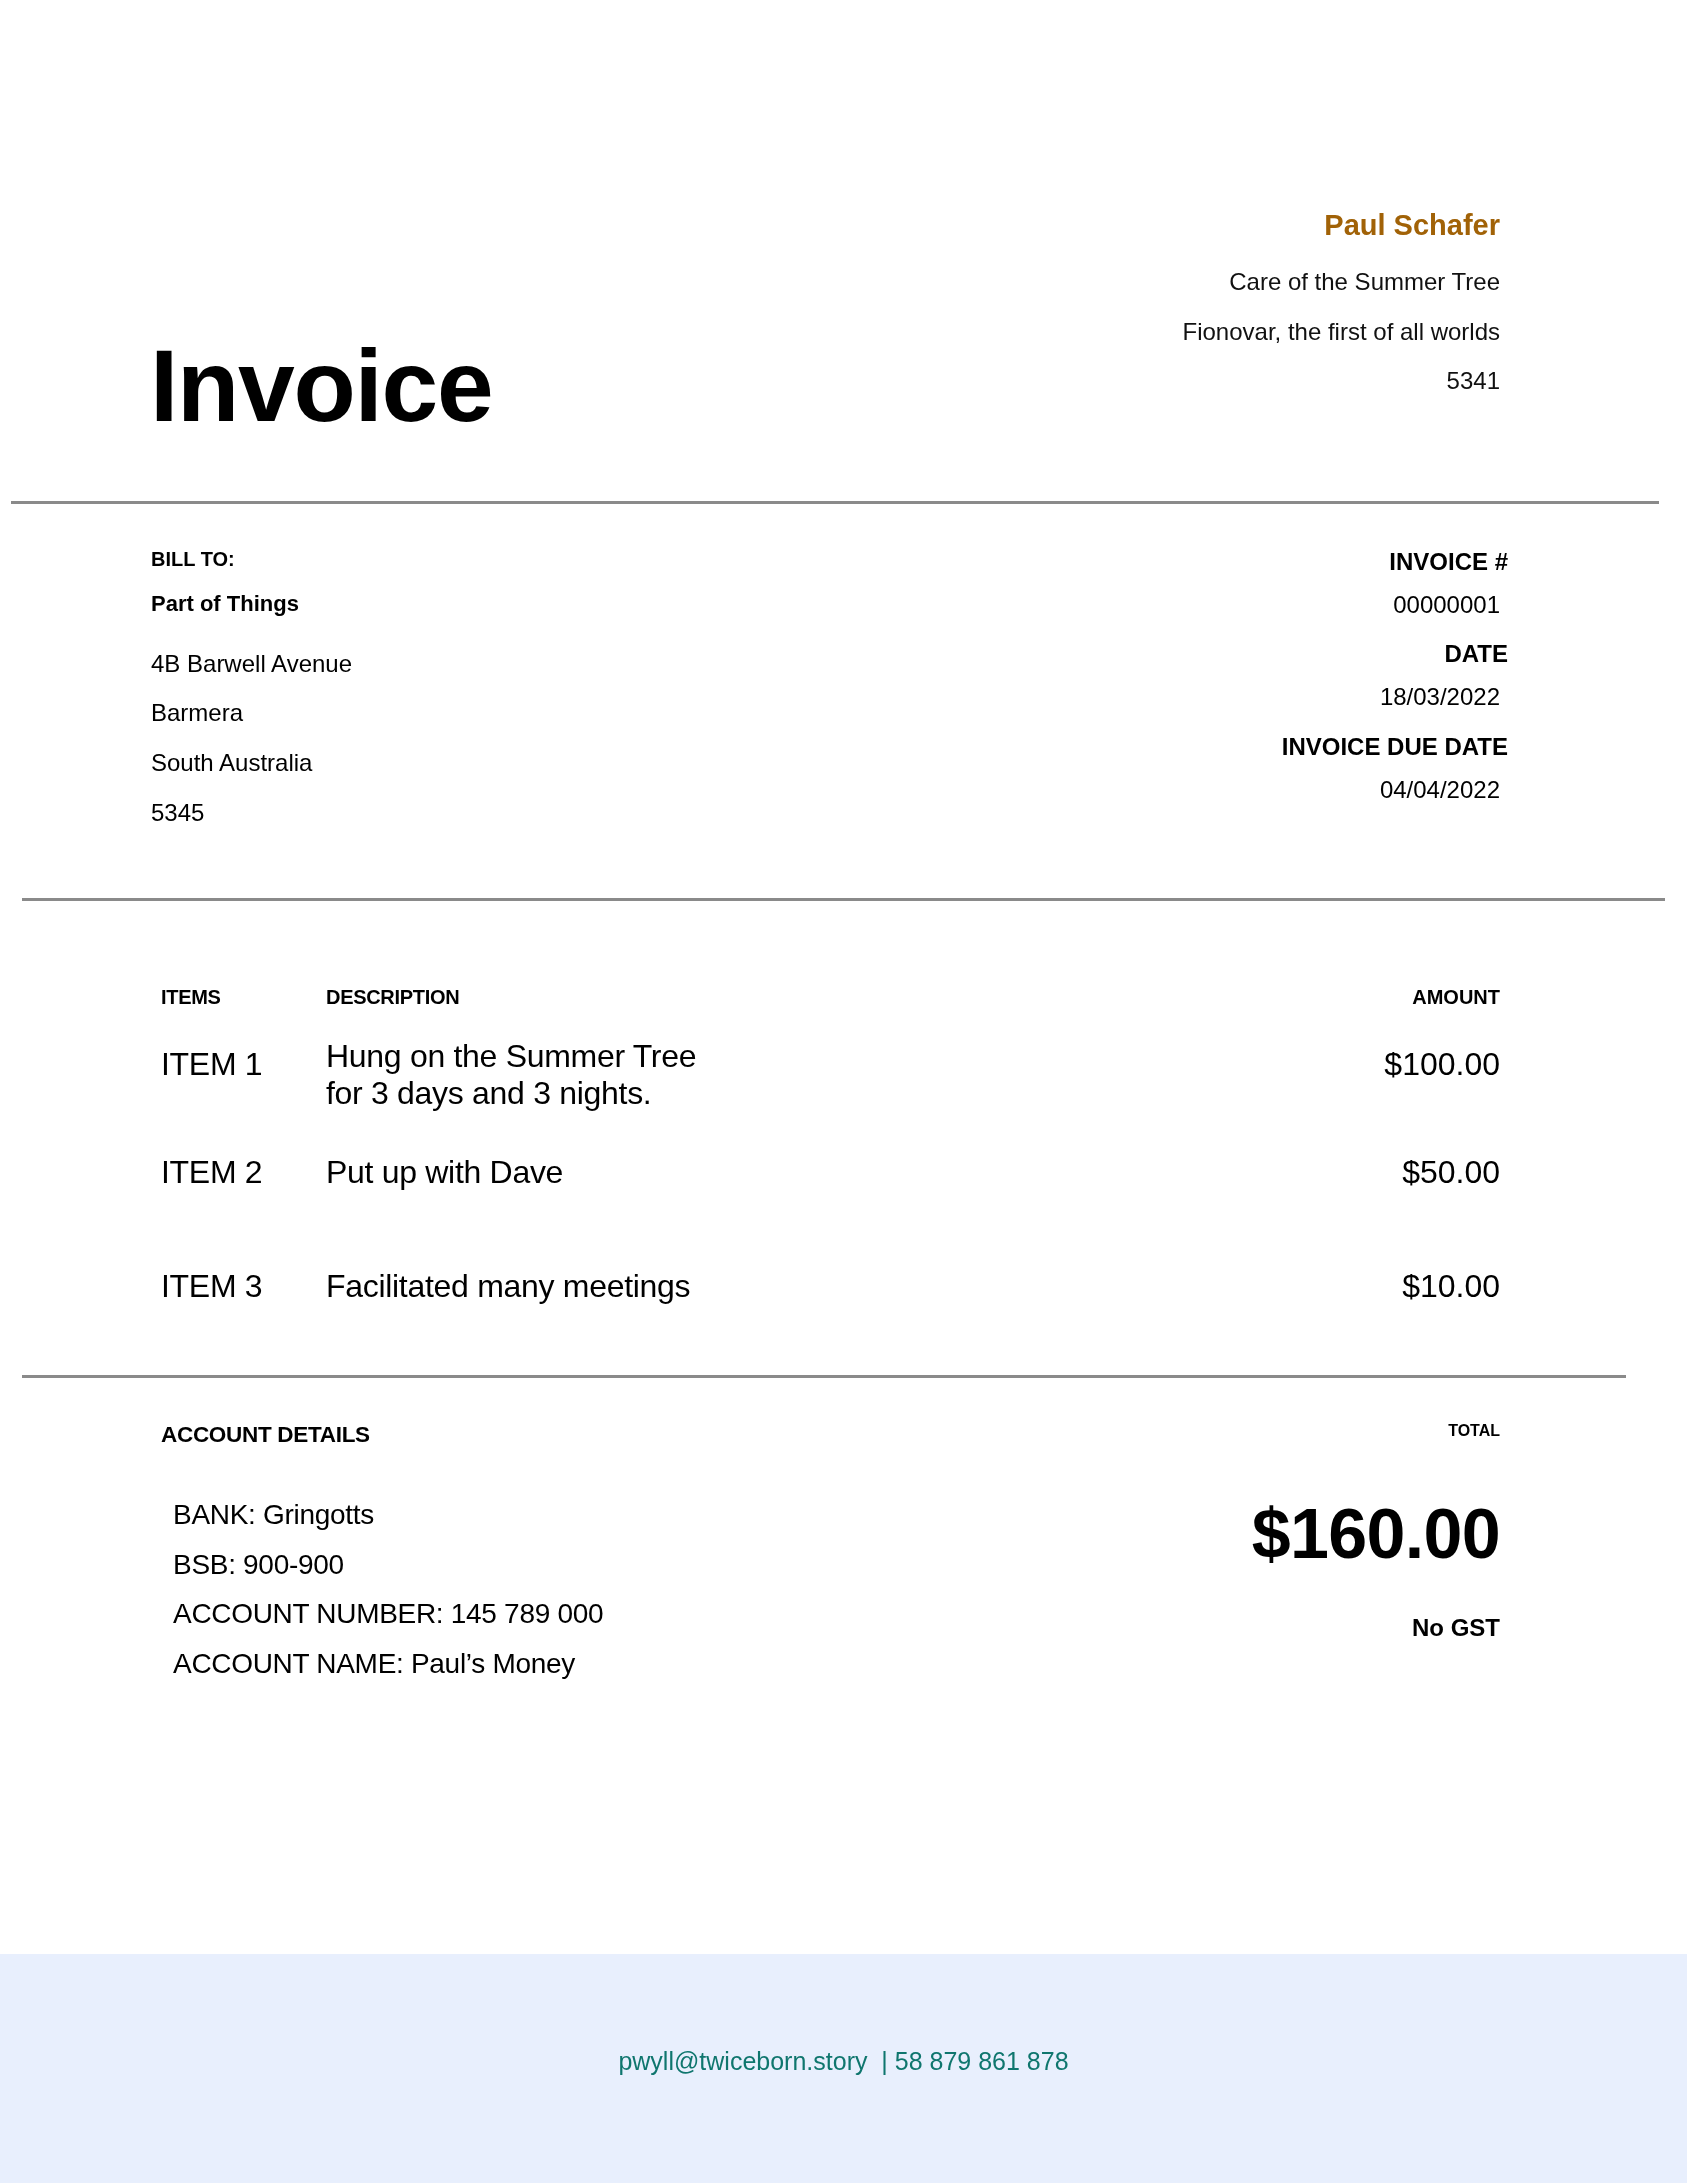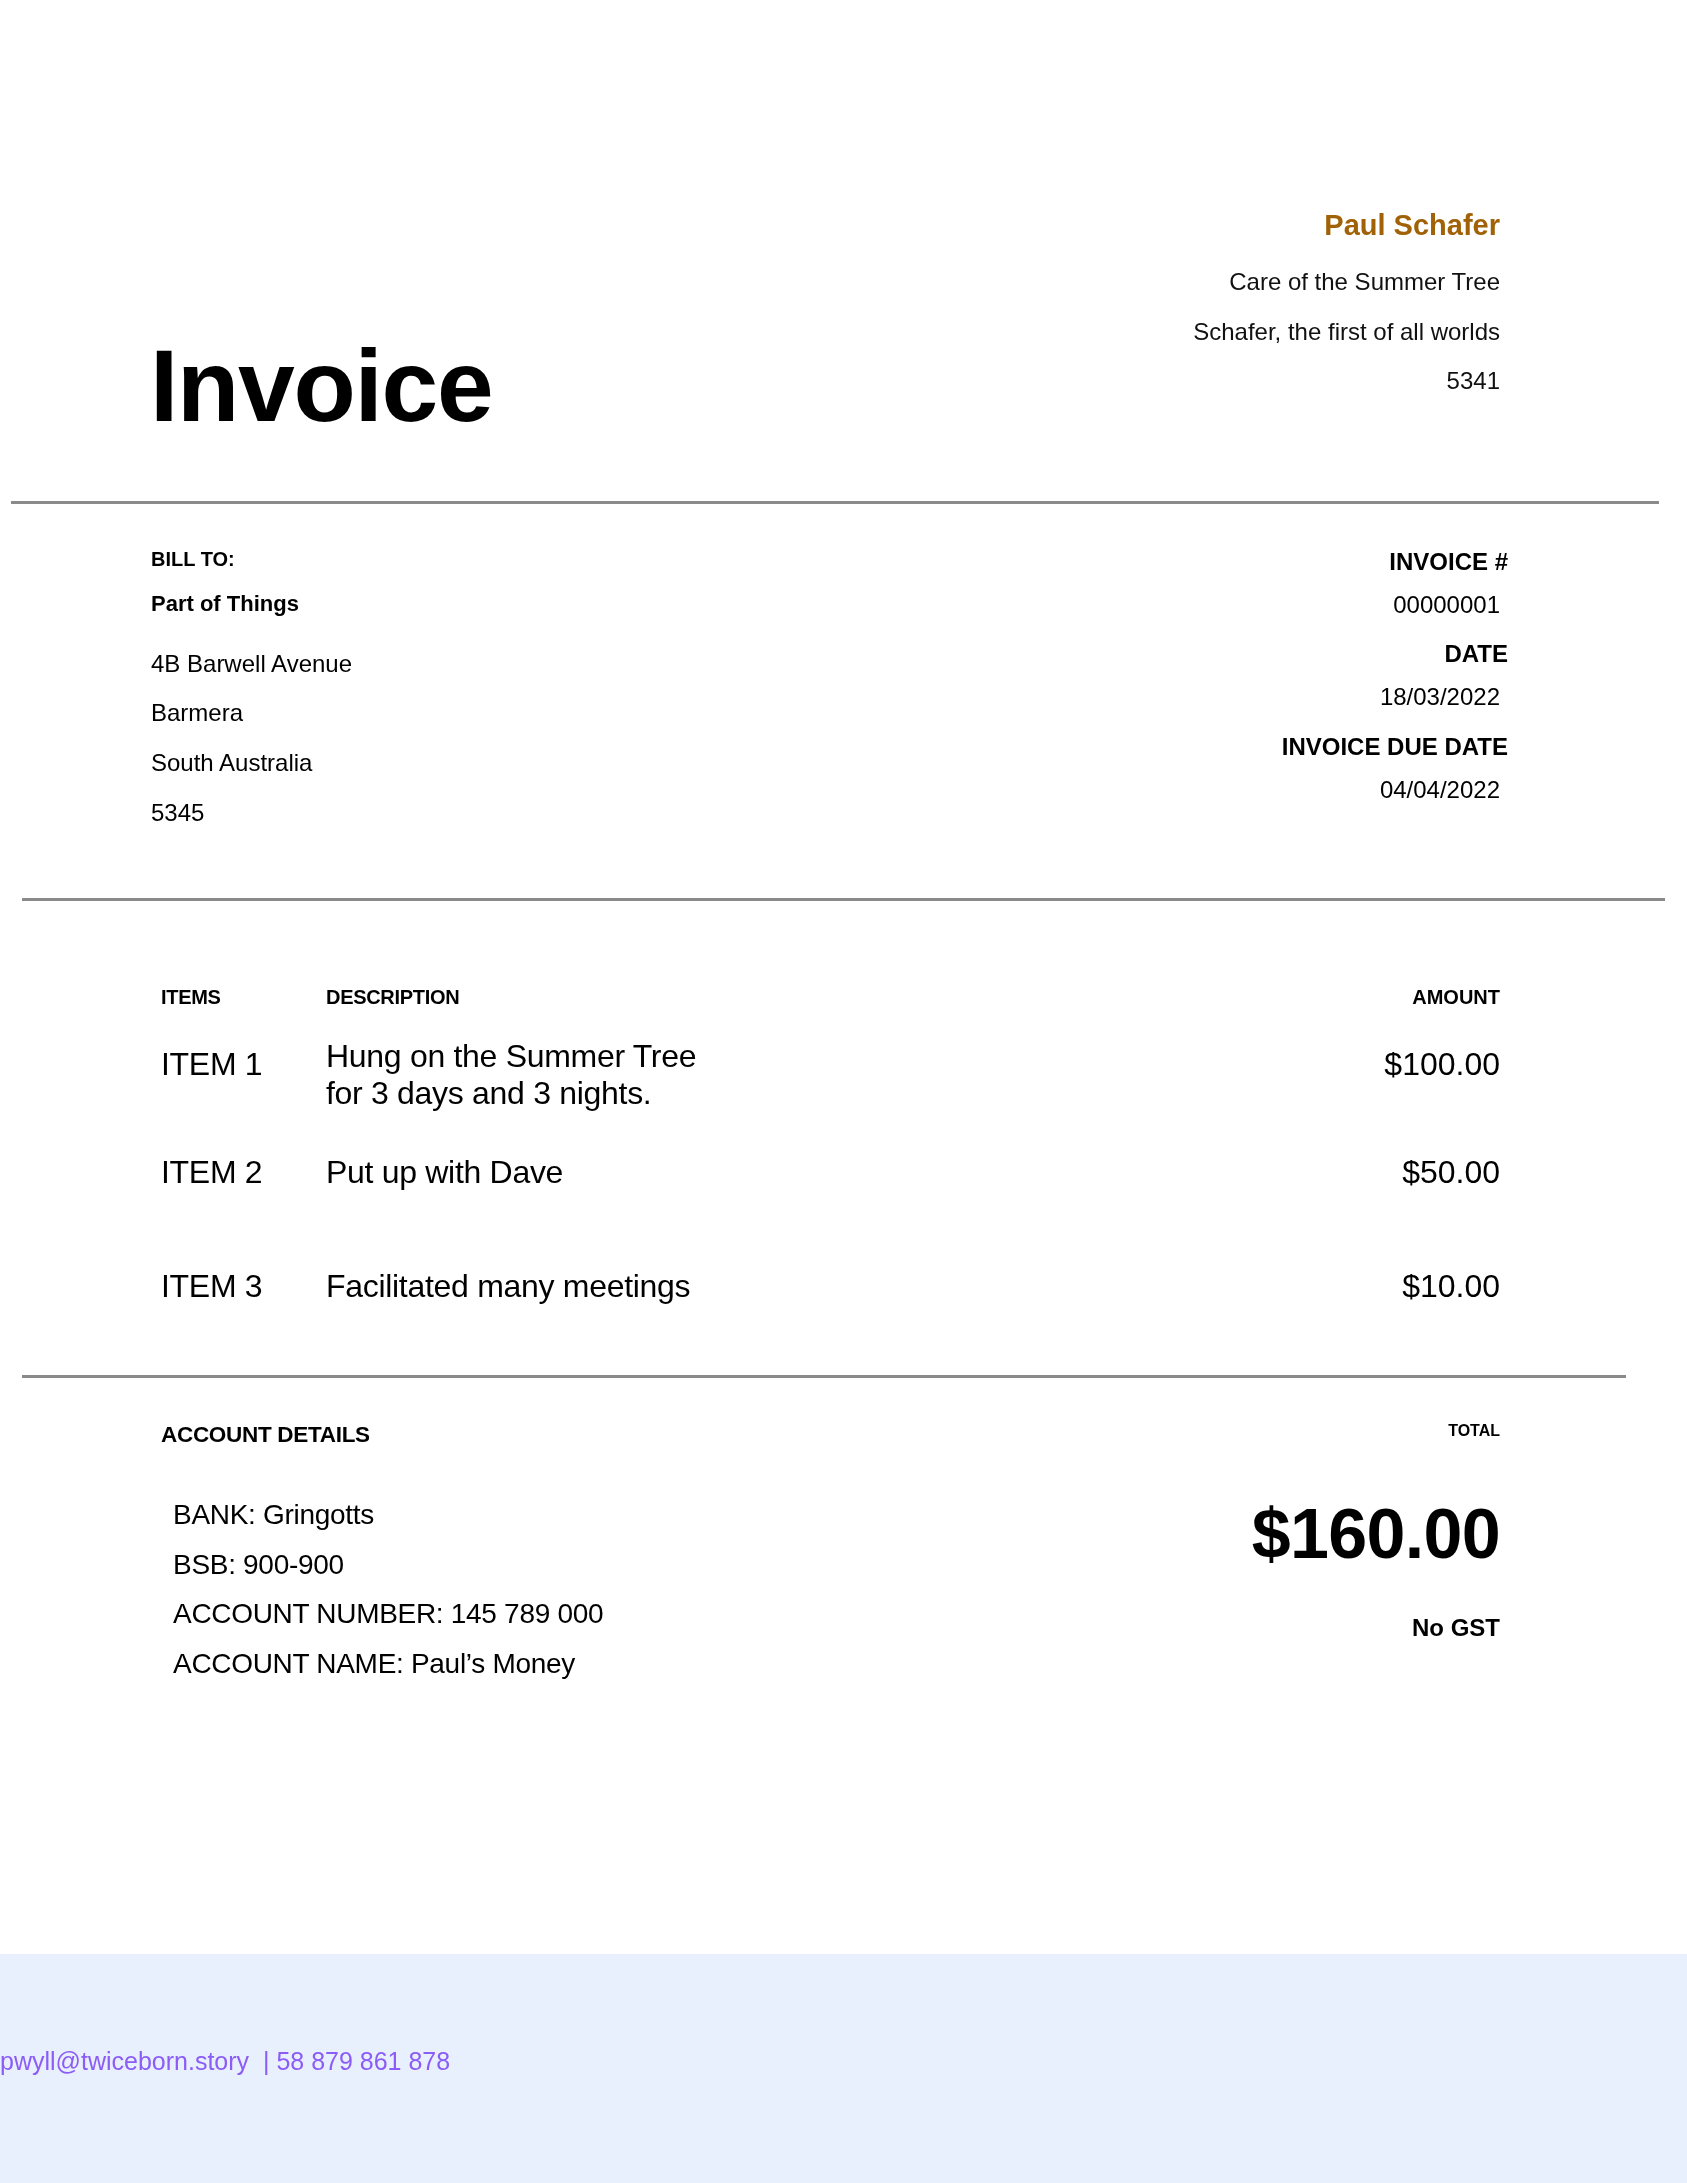--- a/index.html
+++ b/index.html
@@ -34,28 +34,28 @@
 
   
   .pay-head { left: 161px; top: 1422px; font-size: 22.5px; font-weight: bold; white-space: nowrap; }
   .pay-line { left: 161px; font-size: 28px; white-space: nowrap; margin-left: 12px; }
   .total-label { right: 187px; top: 1422px; font-size: 16px; font-weight: bold; }
   .total-value { right: 187px; top: 1499px; font-size: 70px; font-weight: bold; letter-spacing: -0.7px; line-height: 1; white-space: nowrap; }
   .gst { right: 187px; top: 1614px; font-size: 24px; font-weight: bold; white-space: nowrap; }
 
   
   .footer { left: 0; top: 1954px; width: 1687px; height: 230px; background: #e8effd; }
-  .footer-text { width: 100%; top: 93px; text-align: left; font-size: 25px; color: #8b5cf6; white-space: pre; }
+  .footer-text { width: 100%; top: 93px; text-align: center; font-size: 25px; color: #0f766e; white-space: pre; }
 </style>
 </head>
 <body>
 
 <div class="abs sender-name right">Paul Schafer</div>
 <div class="abs sender-line" style="top:268px;">Care of the Summer Tree</div>
-<div class="abs sender-line" style="top:318px;">Schafer, the first of all worlds</div>
+<div class="abs sender-line" style="top:318px;">Fionovar, the first of all worlds</div>
 <div class="abs sender-line" style="top:367px;">5341</div>
 
 <div class="abs title">Invoice</div>
 
 <div class="rule" style="left:11.2px; width:1648px; top:501px;"></div>
 
 <div class="abs label-sm" style="left:151px; top:548px;">BILL TO:</div>
 <div class="abs bill-name">Part of Things</div>
 <div class="abs bill-line" style="top:650px;">4B Barwell Avenue</div>
 <div class="abs bill-line" style="top:699px;">Barmera</div>

